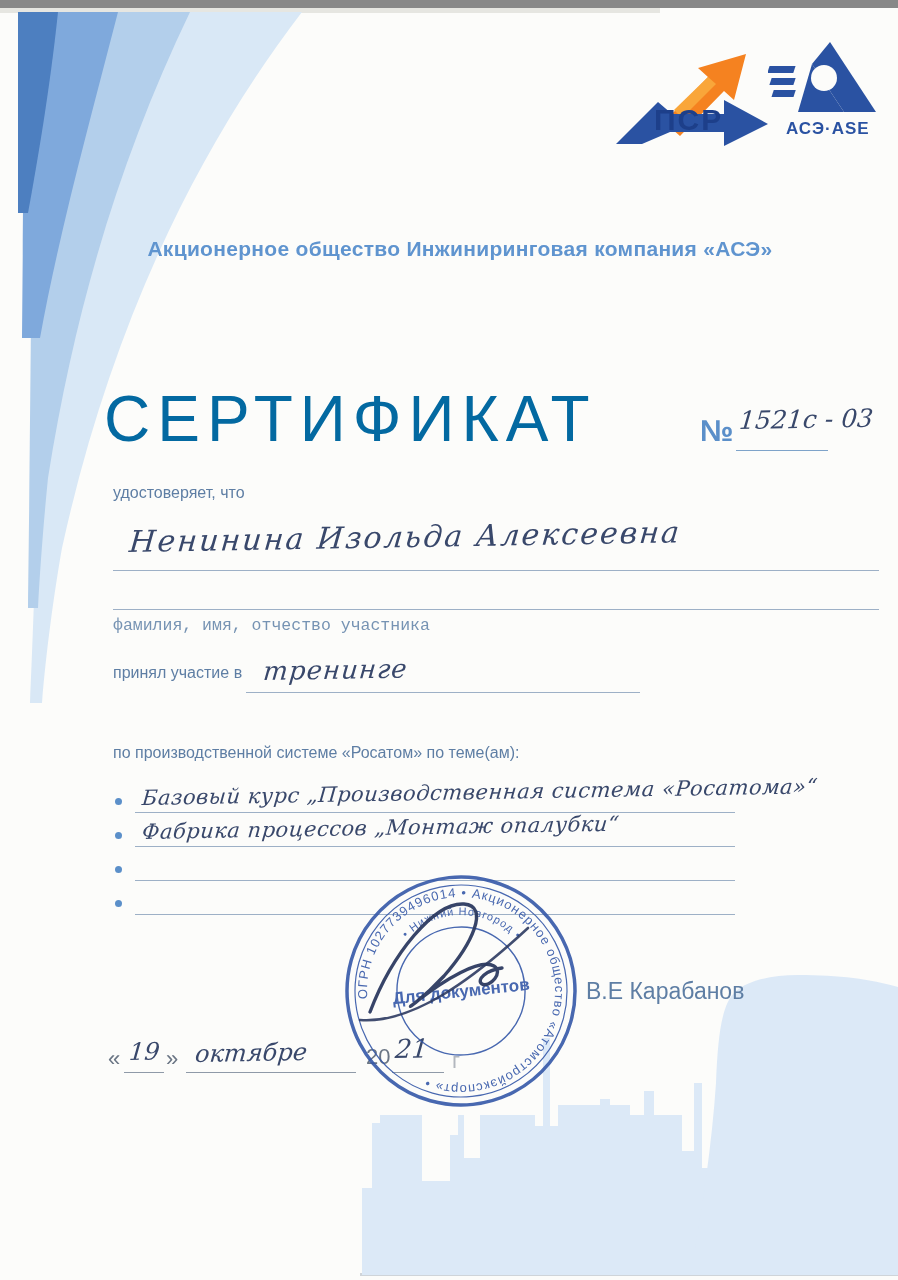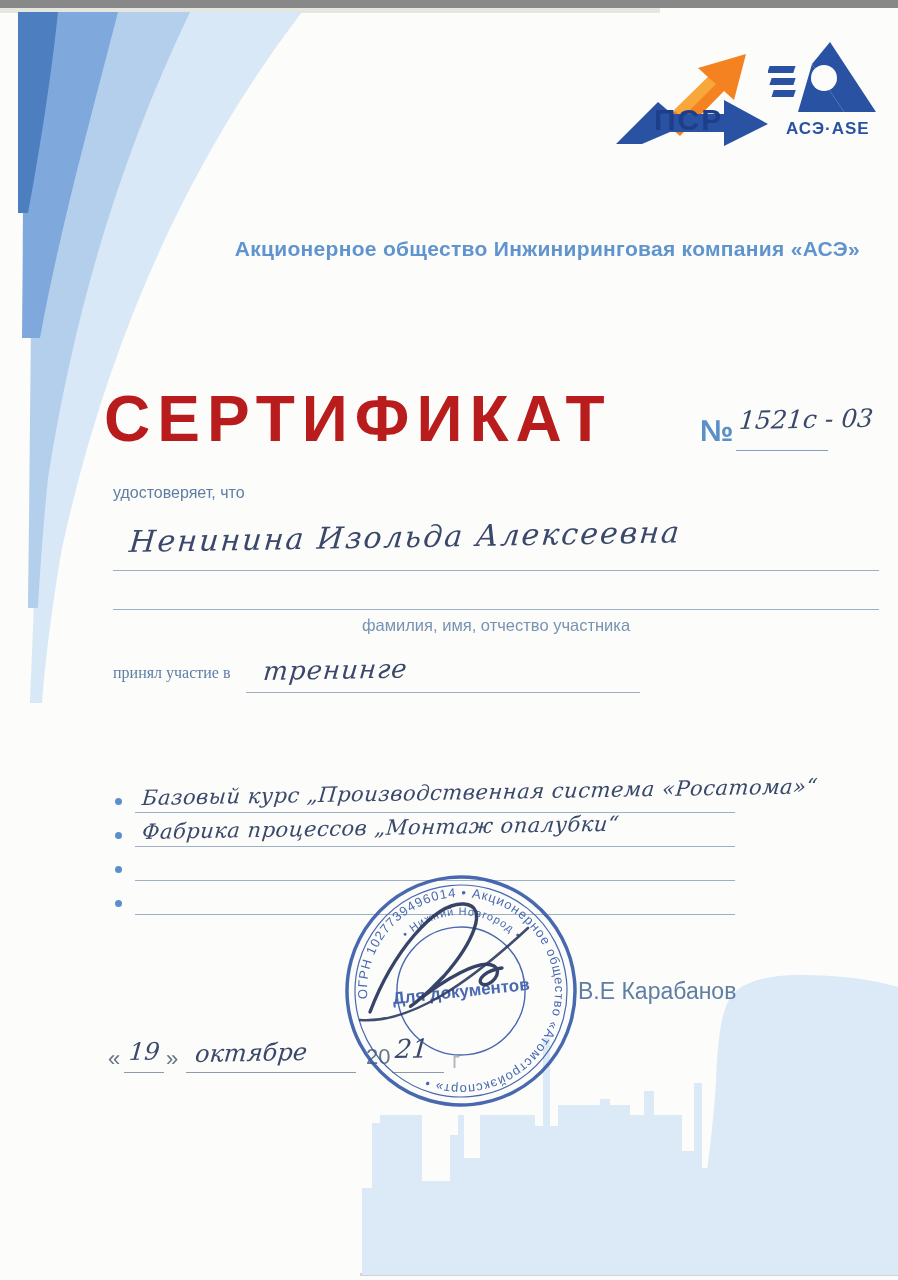--- a/index.html
+++ b/index.html
@@ -6,53 +6,53 @@
   .page{
     position:relative;width:898px;height:1280px;margin:8px auto;
     background:#fcfcfa;overflow:hidden;
     font-family:"Liberation Sans",sans-serif;color:#5e7ea4;
   }
   .abs{position:absolute;}
   
   .scan-top{left:0;top:0;width:660px;height:5px;background:#e6e6e1;}
   .scan-bottom{left:360px;top:1265px;width:538px;height:3px;background:#aab3bd;opacity:.55;}
   
-  .header{left:60px;top:226px;width:800px;text-align:right;
+  .header{left:60px;top:226px;width:800px;text-align:center;
     color:#5f94cf;font-size:21px;font-weight:700;line-height:29px;letter-spacing:.3px;}
-  .title{left:104px;top:374px;width:600px;color:#b91c1c;
-    font-size:64px;font-weight:700;letter-spacing:7px;}
+  .title{left:104px;top:374px;width:600px;color:#0369a1;
+    font-size:64px;font-weight:400;letter-spacing:7px;}
   .num-symbol{left:700px;top:406px;color:#5b8fc9;font-size:30px;font-weight:700;}
   .num-value{left:738px;top:398px;width:160px;}
   .num-line{left:736px;top:442px;width:92px;border-top:1.5px solid #7ea3c9;}
   .label{font-size:16px;color:#5e7ea4;}
   .caption{font-size:16.5px;color:#7693b3;}
   .certifies{left:113px;top:476px;}
   .line{border-top:1.4px solid #9db0c6;height:0;}
   .name-line1{left:113px;top:562px;width:766px;}
   .name-line2{left:113px;top:601px;width:766px;}
-  .name-caption{left:113px;top:608px;width:766px;text-align:center;}
-  .part-label{left:113px;top:656px;font-family:Liberation Serif, serif;}
+  .name-caption{left:113px;top:608px;width:766px;font-family:Liberation Mono, monospace;}
+  .part-label{left:113px;top:656px;}
   .part-line{left:246px;top:684px;width:394px;}
   .part-caption{left:246px;top:691px;width:394px;text-align:center;}
   .topic-label{left:113px;top:736px;}
   .bullets{left:113px;top:778px;width:640px;}
   .bullet-row{position:relative;height:34px;}
   .dot{position:absolute;left:2px;top:12px;width:7px;height:7px;border-radius:50%;background:#5b8fc9;}
   .bullet-line{position:absolute;left:22px;top:0;width:600px;height:26px;border-bottom:1.4px solid #9db0c6;}
   
   .hand{font-family:"DejaVu Serif",serif;font-style:italic;color:#39486b;
     white-space:nowrap;transform:skewX(-6deg) rotate(-1deg);transform-origin:left bottom;display:inline-block;}
   .hand-name{left:128px;top:516px;font-size:30px;letter-spacing:2px;}
   .hand-part{left:262px;top:648px;font-size:26px;letter-spacing:1px;}
   .hand-num{font-size:25px;}
   .bullet-hand{position:absolute;left:6px;bottom:2px;font-size:21px;letter-spacing:.5px;}
   
   .signer-title{left:118px;top:972px;font-size:22px;}
   .signer-dept{margin-left:26px;}
-  .signer-name{left:578px;top:970px;font-size:23px;}
+  .signer-name{left:578px;top:970px;font-size:23px;padding-left:8px;}
   
   .date-row{left:108px;top:1024px;width:320px;height:46px;font-size:22px;color:#6a7584;}
   .d-abs{position:absolute;}
   .dq1{left:0;top:14px;}
   .day-line{left:16px;top:40px;width:40px;border-top:1.3px solid #8f9aa8;}
   .hand-day{left:20px;top:6px;font-size:24px;}
   .dq2{left:58px;top:14px;}
   .month-line{left:78px;top:40px;width:170px;border-top:1.3px solid #8f9aa8;}
   .hand-month{left:86px;top:8px;font-size:24px;}
   .year-prefix{left:258px;top:12px;text-align:center;}
@@ -116,20 +116,21 @@
 
   <div class="abs hand hand-name">Ненинина Изольда Алексеевна</div>
   <div class="abs line name-line1"></div>
   <div class="abs line name-line2"></div>
   <div class="abs caption name-caption">фамилия, имя, отчество участника</div>
 
   <div class="abs label part-label">принял участие в</div>
   <div class="abs hand hand-part">тренинге</div>
   <div class="abs line part-line"></div>
 
+  <div class="abs label topic-label">по производственной системе «Росатом» по теме(ам):</div>
   <div class="abs bullets">
     <div class="bullet-row">
       <span class="dot"></span>
       <span class="bullet-line">
         <span class="hand bullet-hand">Базовый курс „Производственная система «Росатома»“</span>
       </span>
     </div>
     <div class="bullet-row">
       <span class="dot"></span>
       <span class="bullet-line">

